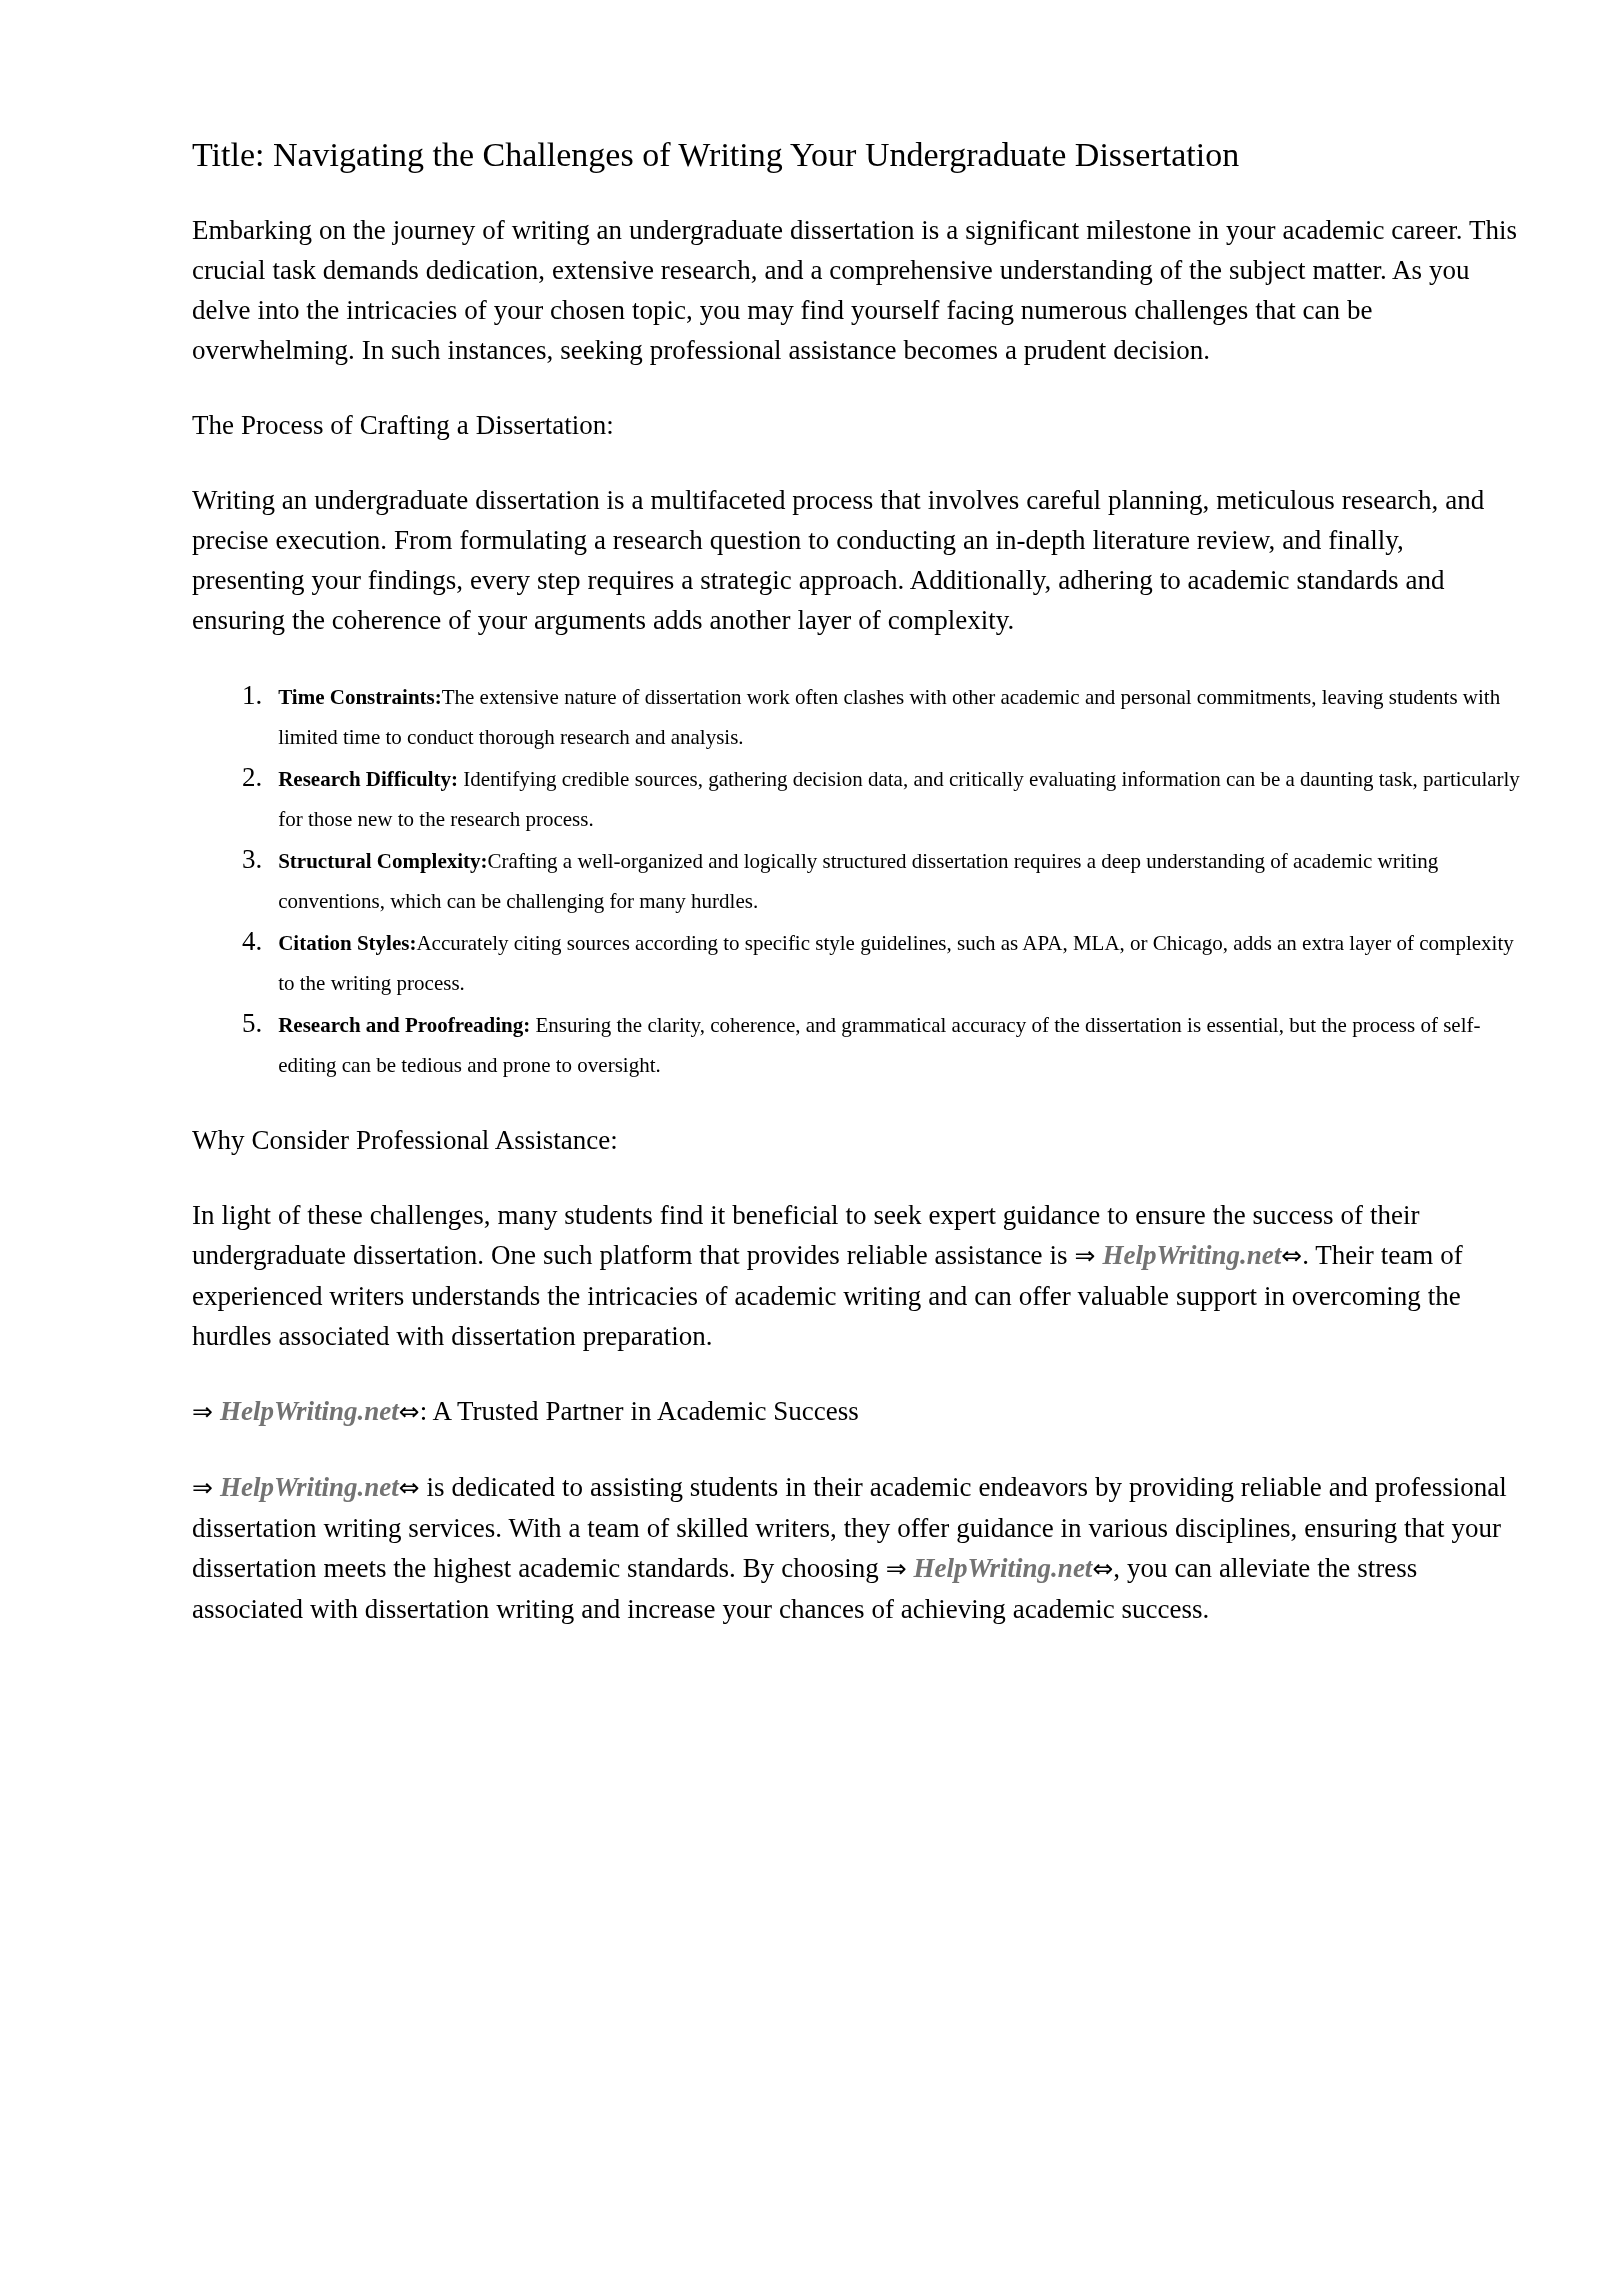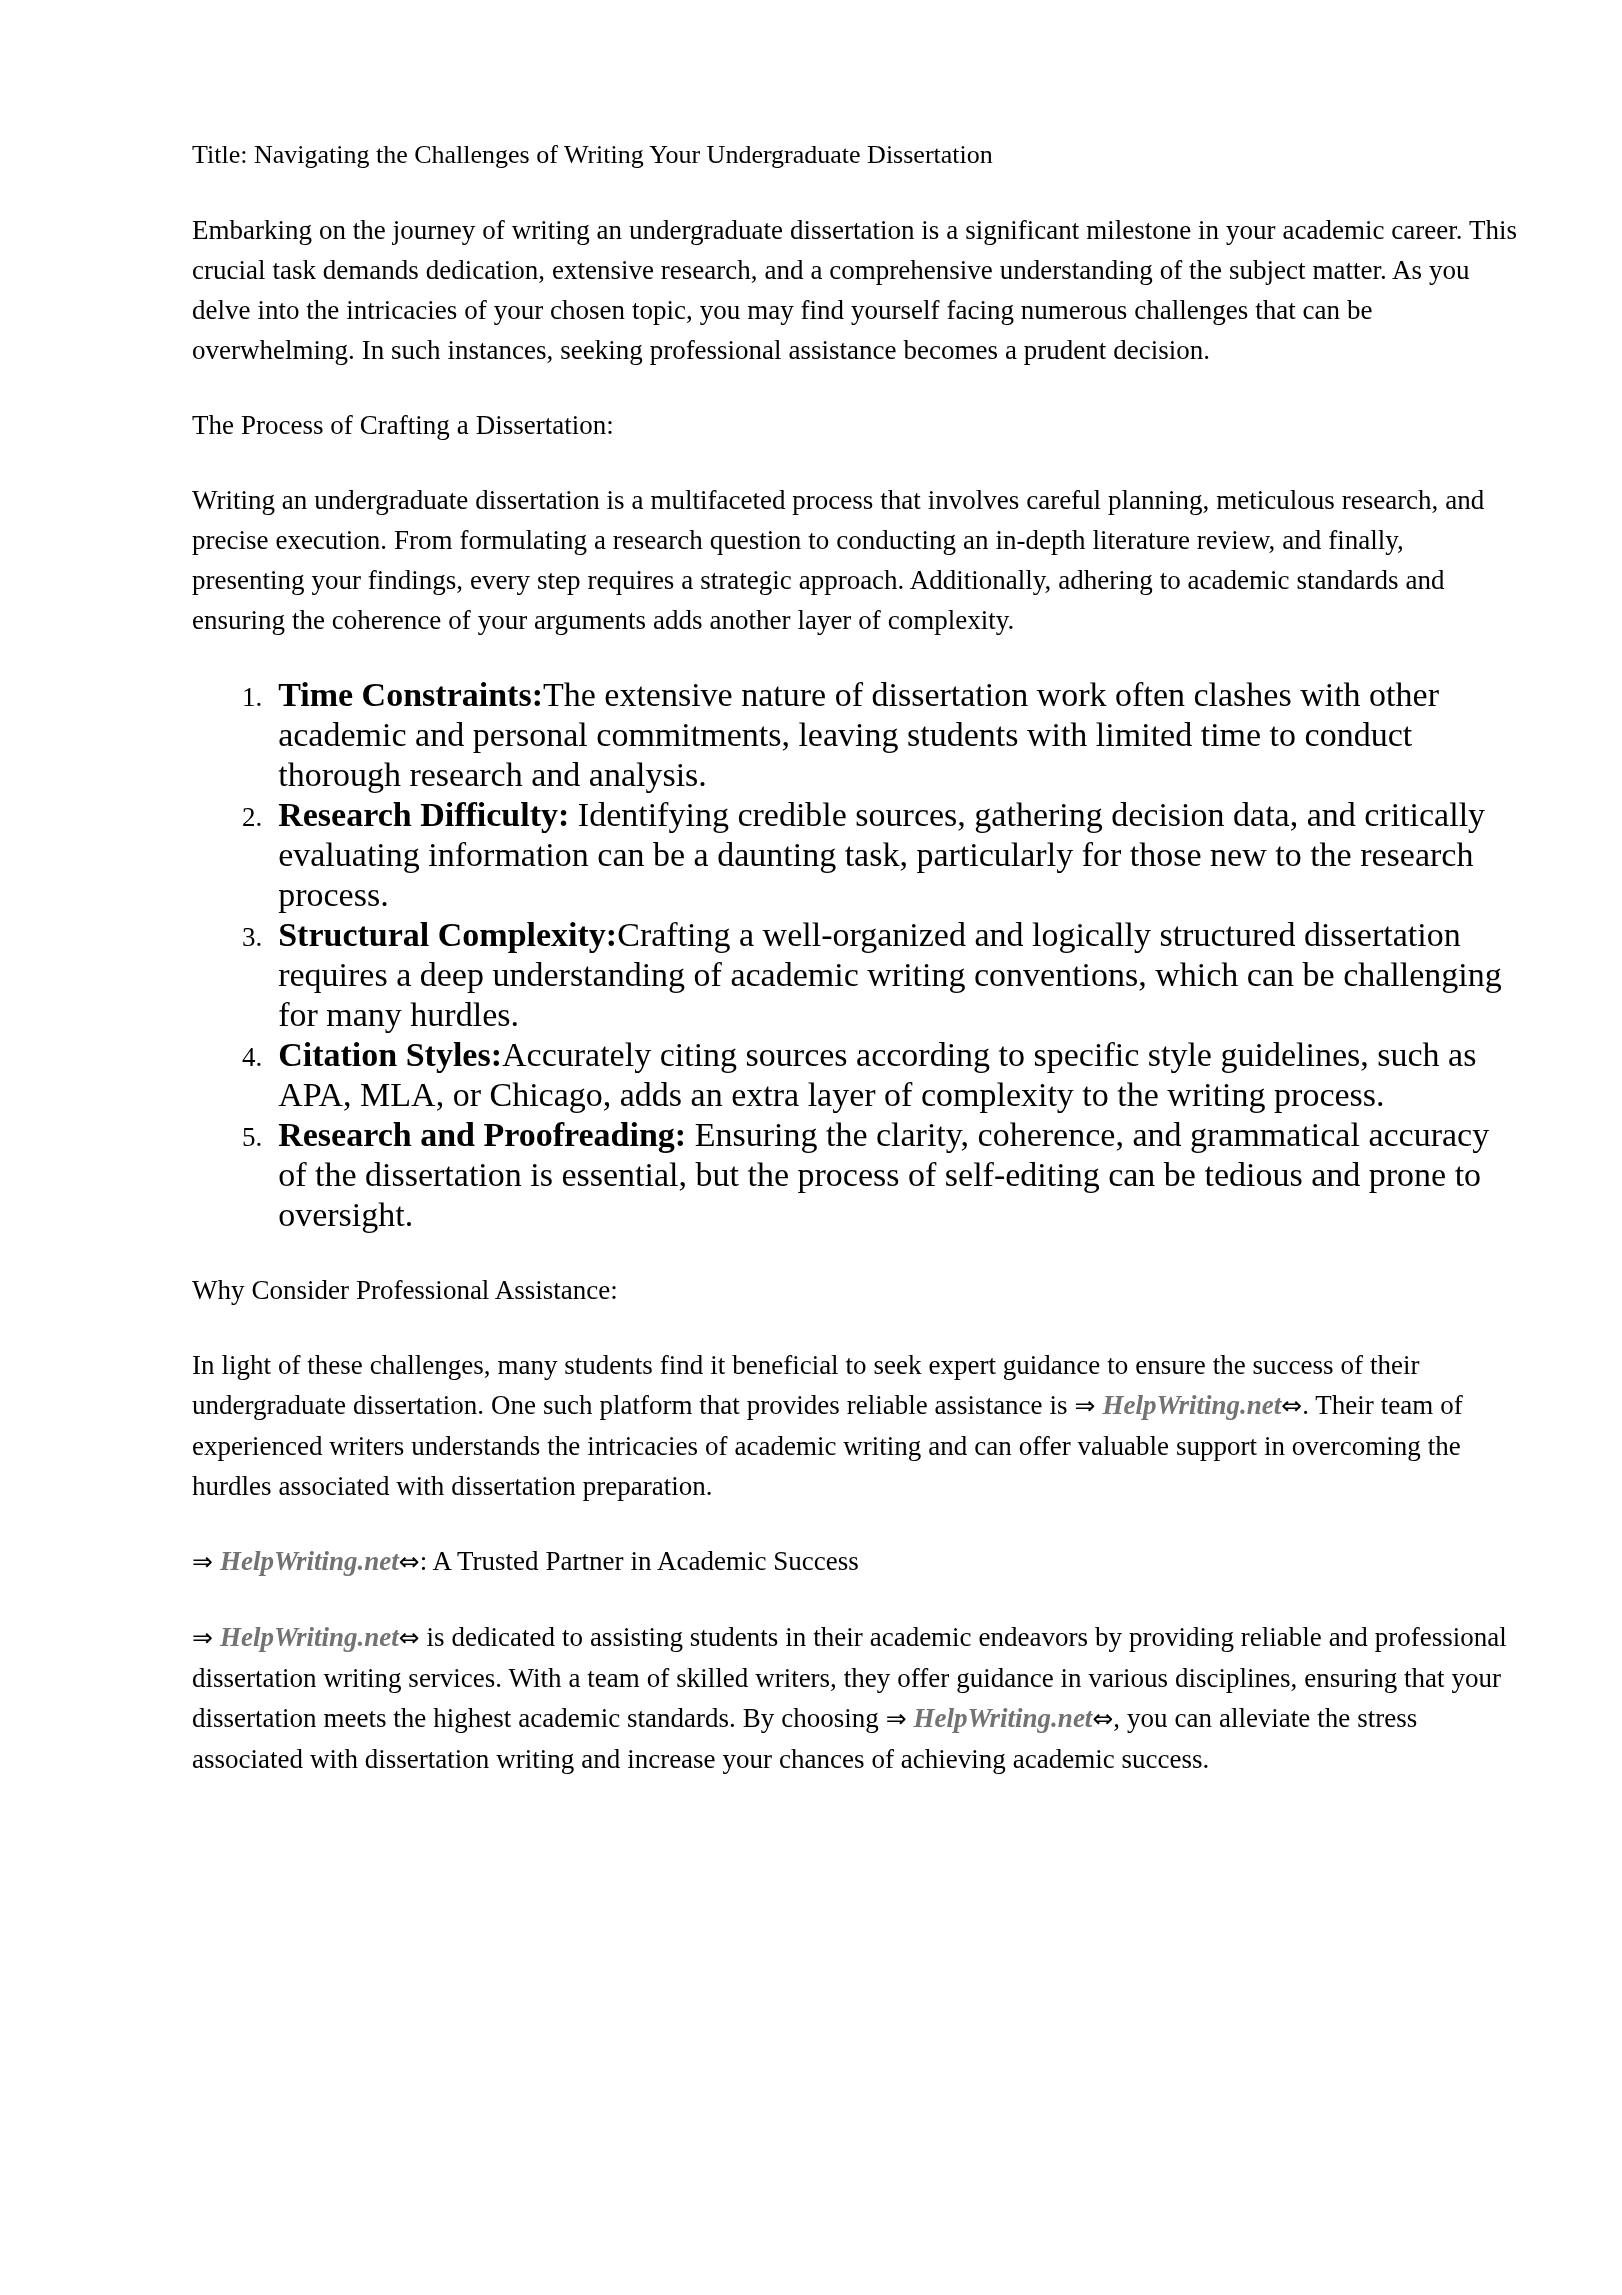--- a/index.html
+++ b/index.html
@@ -29,32 +29,32 @@
   .doc-para,
   .doc-heading {
     font-size: 27px;
     line-height: 40px;
     margin: 0 0 35px 0;
     color: #000000;
     text-align: left;
     word-spacing: 0.2px;
   }
   .doc-title {
-    font-size: 26px;
+    font-size: 34px;
     line-height: 40px;
     margin: 0 0 35px 0;
   }
   ol.challenge-list {
     margin: 0 0 35px 0;
     padding: 0 0 0 77px;
     list-style-position: outside;
     list-style-type: decimal;
   }
   ol.challenge-list > li {
-    font-size: 34px;
+    font-size: 21px;
     line-height: 40px;
     margin: 0;
     padding: 0 0 0 9.2px;
     color: #000000;
   }
   ol.challenge-list > li::marker {
     font-size: 27px;
   }
   .li-term {
     font-weight: bold;

